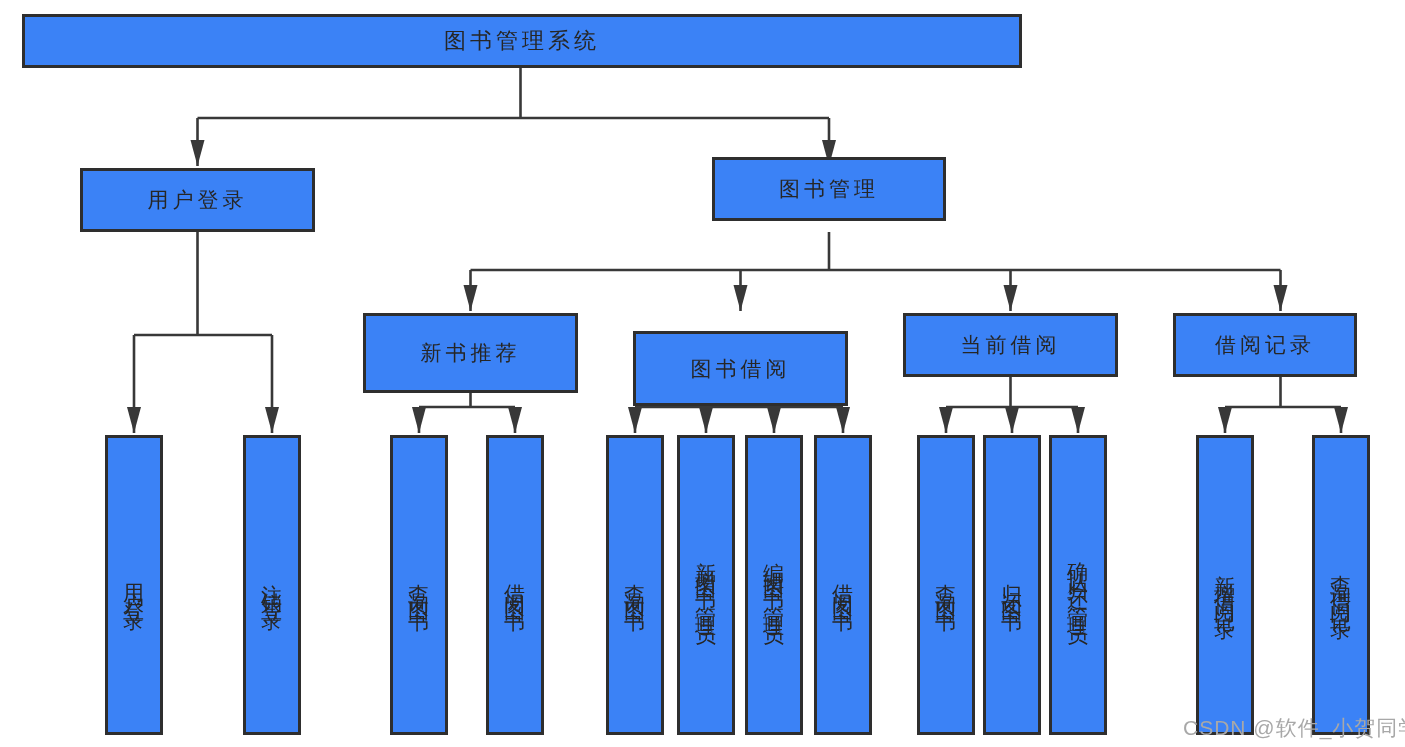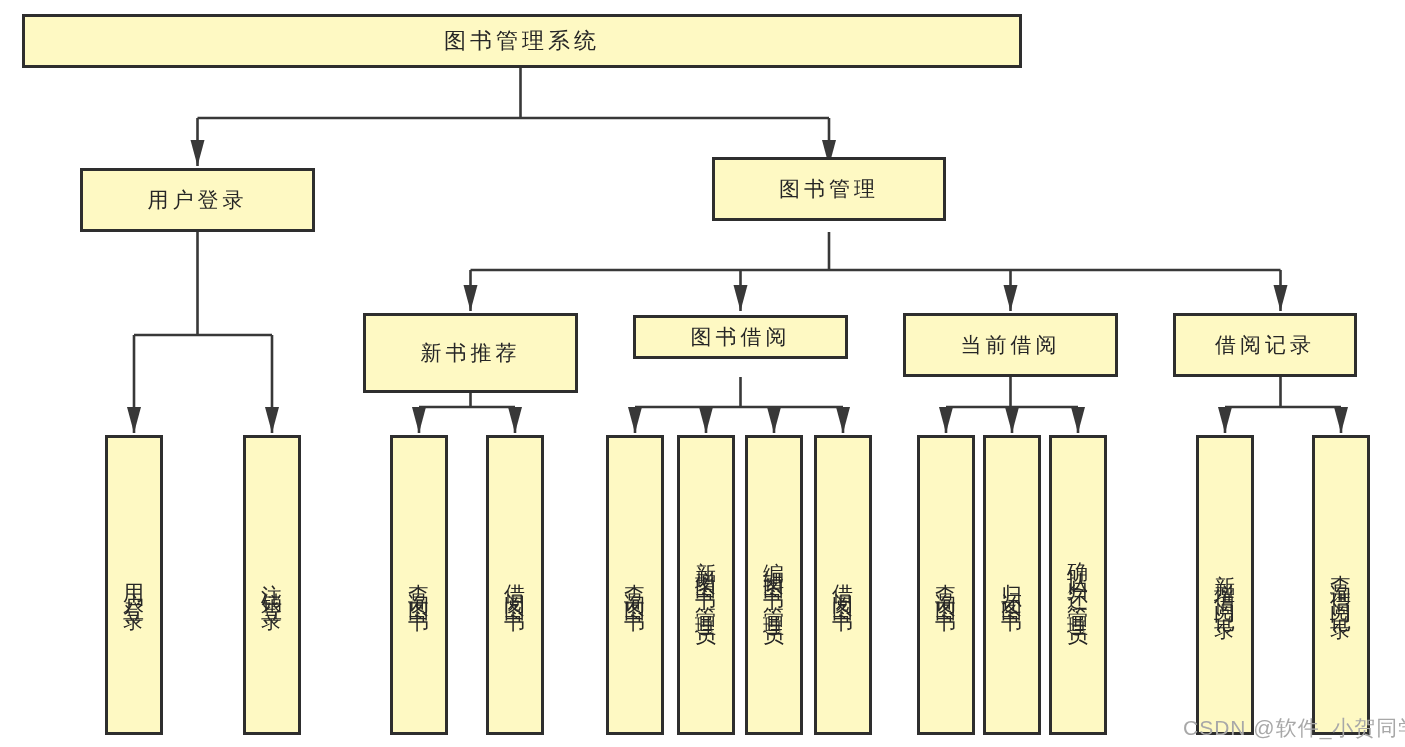--- a/index.html
+++ b/index.html
@@ -17,21 +17,21 @@
   }
   #wires {
     position: absolute;
     left: 0; top: 0;
     width: 1405px; height: 747px;
     z-index: 1;
   }
   .box {
     position: absolute;
     box-sizing: border-box;
-    background: #fef9c3;
+    background: #3b82f6;
     border: 3px solid #2e2e2e;
     display: flex;
     align-items: center;
     justify-content: center;
     z-index: 2;
     color: #262626;
   }
   .box.h-label span {
     font-size: 21px;
     letter-spacing: 4px;
@@ -124,21 +124,21 @@
   <div class="box h-label" style="left:80px; top:168px; width:235px; height:64px;">
     <span>用户登录</span>
   </div>
   <div class="box h-label" style="left:712px; top:157px; width:234px; height:64px;">
     <span>图书管理</span>
   </div>
 
   <div class="box h-label" style="left:363px; top:313px; width:215px; height:80px;">
     <span>新书推荐</span>
   </div>
-  <div class="box h-label" style="left:633px; top:315px; width:215px; height:44px;text-align:center;">
+  <div class="box h-label" style="left:633px; top:331px; width:215px; height:75px;text-align:center;">
     <span>图书借阅</span>
   </div>
   <div class="box h-label" style="left:903px; top:313px; width:215px; height:64px;">
     <span>当前借阅</span>
   </div>
   <div class="box h-label" style="left:1173px; top:313px; width:184px; height:64px;align-items:center;">
     <span>借阅记录</span>
   </div>
 
   <div class="box leaf" style="left:105px; top:435px; width:58px; height:300px;">

